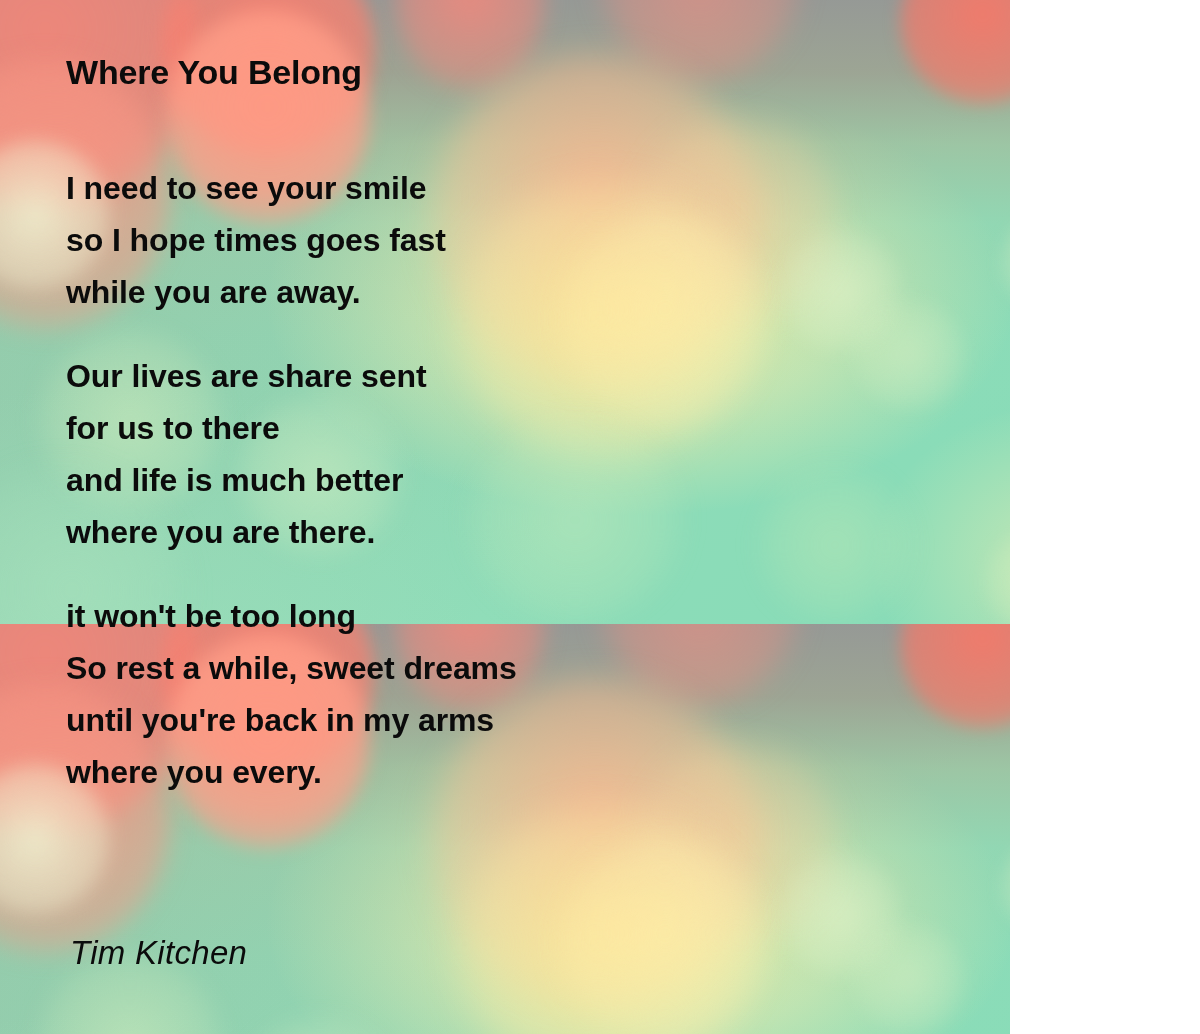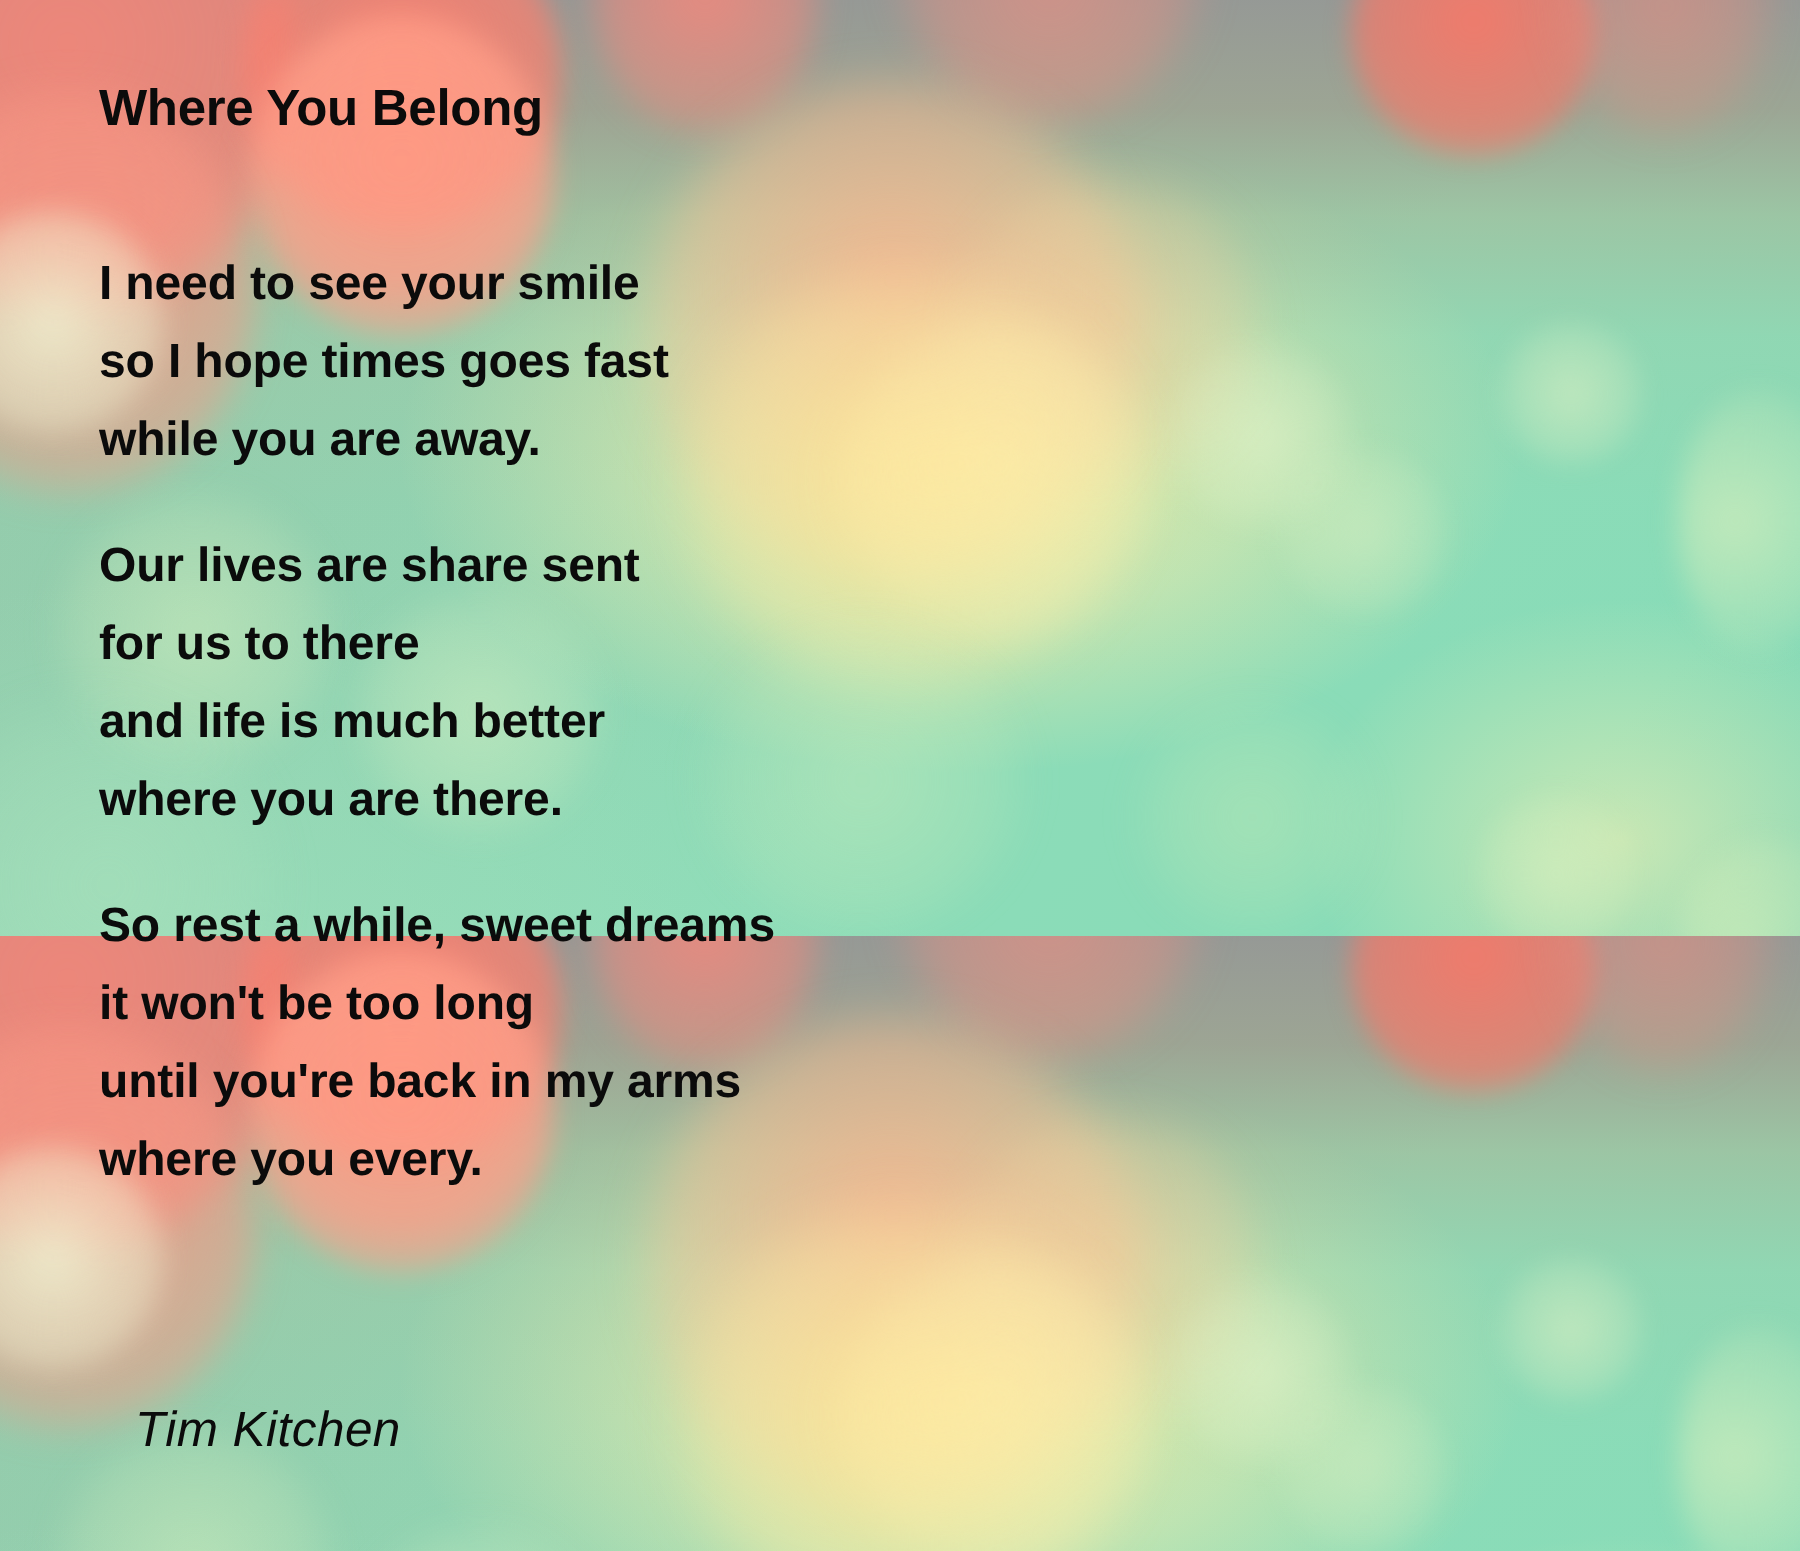--- a/index.html
+++ b/index.html
@@ -2,21 +2,21 @@
 <html><head>
 <meta charset="utf-8">
 <style>
   html, body {
     margin: 0;
     padding: 0;
     background: #ffffff;
   }
   #poem-card {
     position: relative;
-    width: 1200px;
+    width: 1010px;
     height: 1034px;
     overflow: hidden;
     font-family: "Liberation Sans", sans-serif;
   }
 
   
   .bokeh-tile {
     position: absolute;
     left: 0;
     width: 1200px;
@@ -87,21 +87,20 @@
   }
   #poem-author {
     position: absolute;
     left: 70px;
     top: 934px;
     font-size: 33px;
     font-style: italic;
     font-weight: normal;
     letter-spacing: 0.3px;
     white-space: nowrap;
-    margin-left: 20px;
   }
 </style>
 </head>
 <body>
 
 <div id="poem-card">
 
   <div class="bokeh-tile" id="bokeh-tile-top">
     <div class="tile-canvas">
 
@@ -176,22 +175,22 @@
       </div>
 
       <div class="poem-stanza">
         <div class="poem-line">Our lives are share sent</div>
         <div class="poem-line">for us to there</div>
         <div class="poem-line">and life is much better</div>
         <div class="poem-line">where you are there.</div>
       </div>
 
       <div class="poem-stanza">
+        <div class="poem-line">it won't be too long</div>
         <div class="poem-line">So rest a while, sweet dreams</div>
-        <div class="poem-line">it won't be too long</div>
         <div class="poem-line">until you're back in my arms</div>
         <div class="poem-line">where you every.</div>
       </div>
 
     </div>
 
     <div id="poem-author">Tim Kitchen</div>
 
   </div>
 </div>

